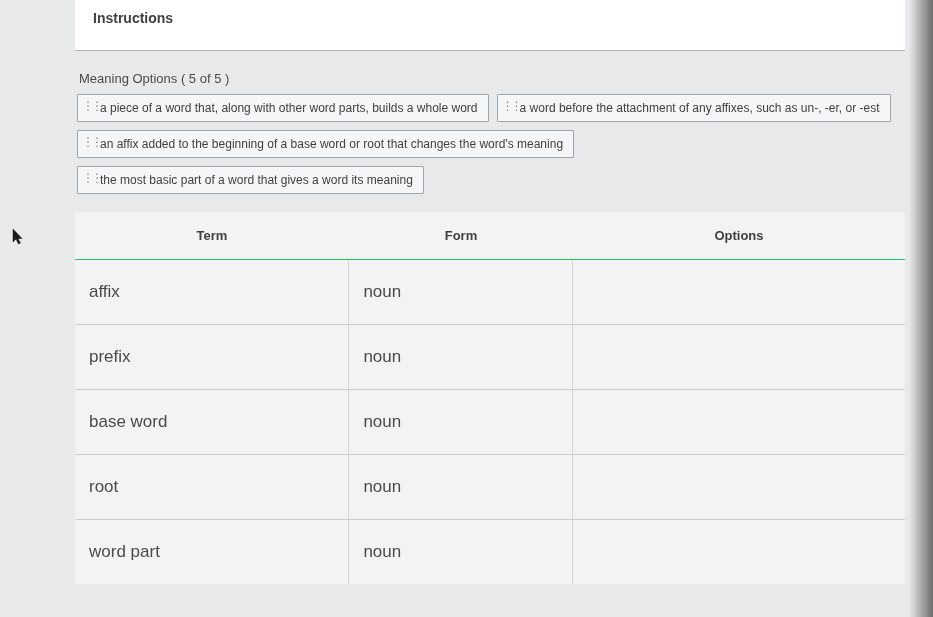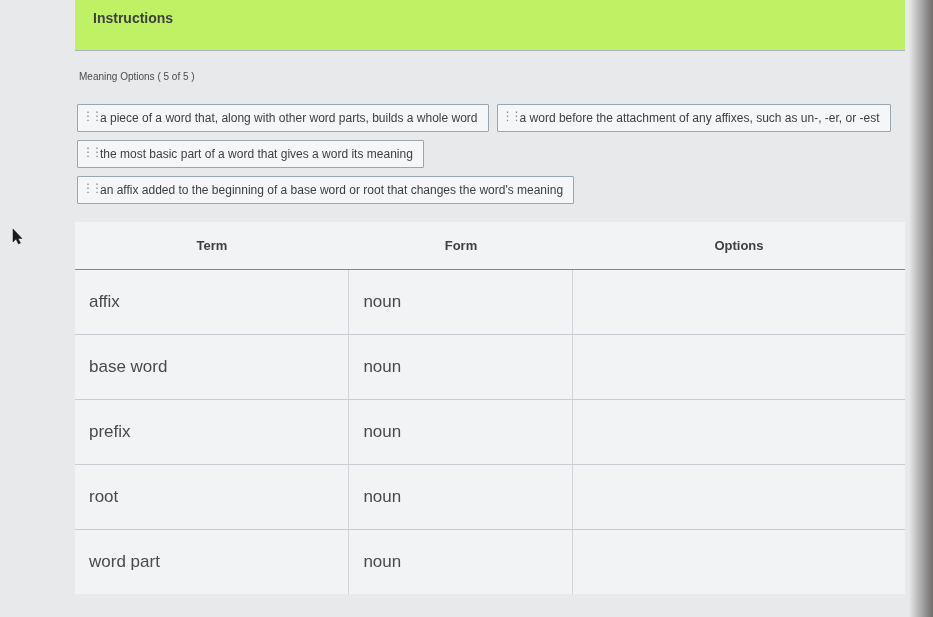--- a/index.html
+++ b/index.html
@@ -16,41 +16,41 @@
       overflow: hidden;
       position: relative;
     }
     .page {
       position: absolute;
       left: 75px;
       top: 0;
       width: 830px;
     }
     .instructions-panel {
-      background: #bef264;
+      background: #ffffff;
       padding: 10px 18px 18px 18px;
       margin-bottom: 20px;
       border-bottom: 1px solid #aab4bf;
     }
     .instructions-title {
       font-size: 14px;
       font-weight: bold;
       color: #3f3f3f;
       margin-bottom: 6px;
     }
     .instructions-text {
       font-size: 12.5px;
       color: #3f3f3f;
       font-weight: bold;
     }
     .options-heading {
-      font-size: 10px;
+      font-size: 13px;
       color: #4a4a4a;
       padding: 0 4px;
-      margin-bottom: 22px;
+      margin-bottom: 8px;
     }
     .options-wrap {
       display: flex;
       flex-wrap: wrap;
       gap: 8px;
       padding: 0 2px 18px 2px;
     }
     .option-chip {
       display: inline-flex;
       align-items: center;
@@ -142,53 +142,53 @@
     <div class="option-chip">
       <span class="drag-handle"></span>
       <span>a piece of a word that, along with other word parts, builds a whole word</span>
     </div>
     <div class="option-chip">
       <span class="drag-handle"></span>
       <span>a word before the attachment of any affixes, such as un-, -er, or -est</span>
     </div>
     <div class="option-chip">
       <span class="drag-handle"></span>
+      <span>an affix added to the beginning of a base word or root that changes the word's meaning</span>
+    </div>
+    <div class="option-chip">
+      <span class="drag-handle"></span>
       <span>the most basic part of a word that gives a word its meaning</span>
-    </div>
-    <div class="option-chip">
-      <span class="drag-handle"></span>
-      <span>an affix added to the beginning of a base word or root that changes the word's meaning</span>
     </div>
   </div>
 
   <table class="chart-table">
     <thead>
       <tr>
         <th class="col-term">Term</th>
         <th class="col-form">Form</th>
         <th class="col-meaning">Options</th>
       </tr>
     </thead>
     <tbody>
       <tr>
         <td class="col-term">affix</td>
         <td class="col-form">noun</td>
         <td class="col-meaning">
             <div class="drop-zone"></div>
           </td>
       </tr>
       <tr>
+        <td class="col-term">prefix</td>
+        <td class="col-form">noun</td>
+        <td class="col-meaning">
+            <div class="drop-zone"></div>
+          </td>
+      </tr>
+      <tr>
         <td class="col-term">base word</td>
-        <td class="col-form">noun</td>
-        <td class="col-meaning">
-            <div class="drop-zone"></div>
-          </td>
-      </tr>
-      <tr>
-        <td class="col-term">prefix</td>
         <td class="col-form">noun</td>
         <td class="col-meaning">
             <div class="drop-zone"></div>
           </td>
       </tr>
       <tr>
         <td class="col-term">root</td>
         <td class="col-form">noun</td>
         <td class="col-meaning">
             <div class="drop-zone"></div>

